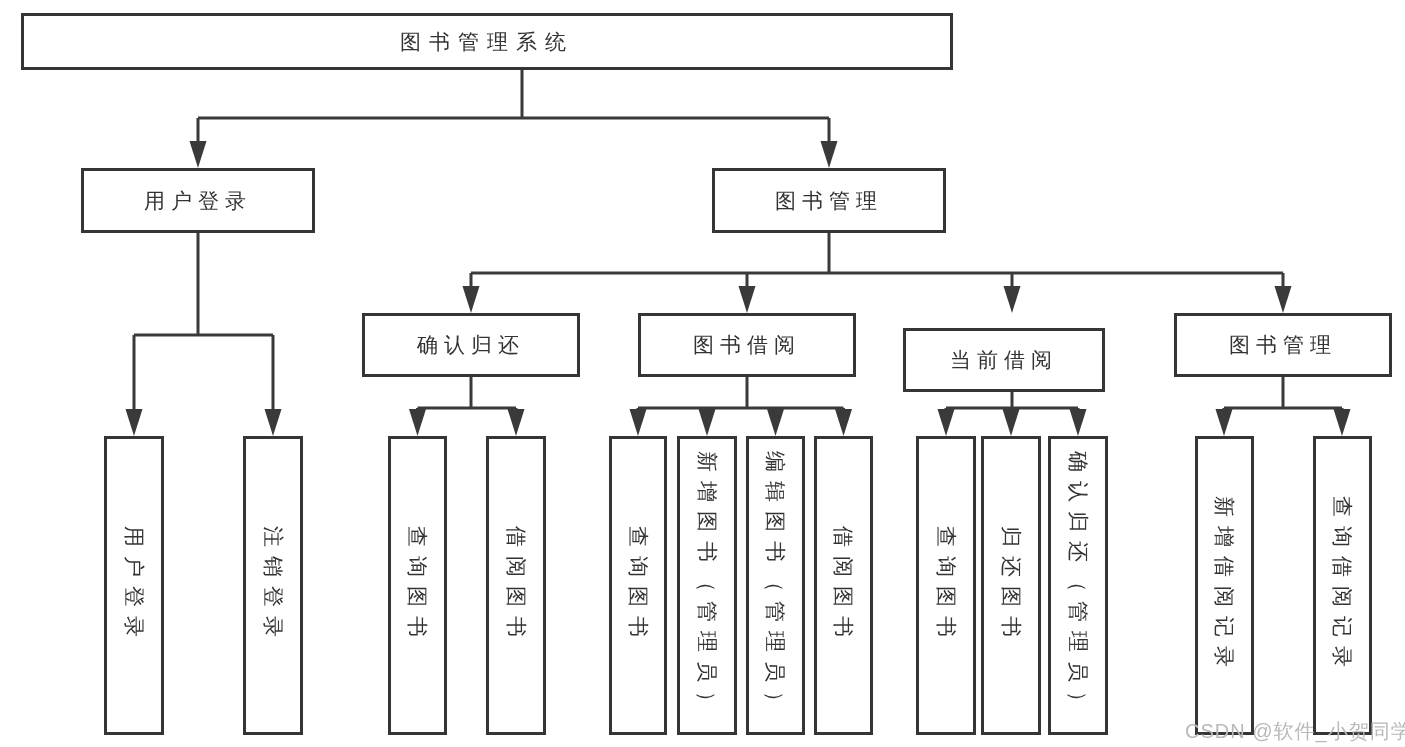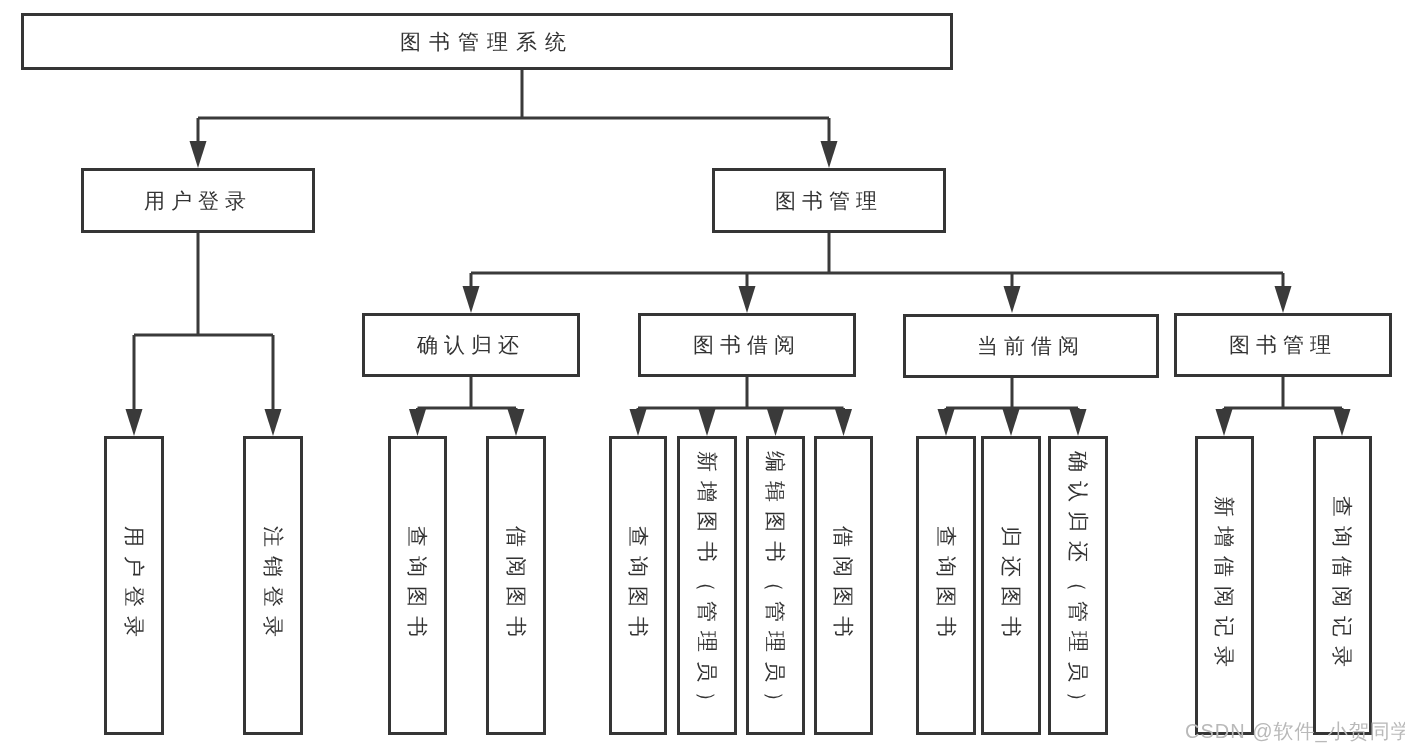--- a/index.html
+++ b/index.html
@@ -86,21 +86,21 @@
   <div class="box hbox" style="left:712px;top:168px;width:234px;height:65px">
     <span class="lbl">图书管理</span>
   </div>
 
   <div class="box hbox" style="left:362px;top:313px;width:218px;height:64px">
     <span class="lbl">确认归还</span>
   </div>
   <div class="box hbox" style="left:638px;top:313px;width:218px;height:64px">
     <span class="lbl">图书借阅</span>
   </div>
-  <div class="box hbox" style="left:903px;top:314px;width:256px;height:64px">
+  <div class="box hbox" style="left:903px;top:328px;width:202px;height:64px">
     <span class="lbl">当前借阅</span>
   </div>
   <div class="box hbox" style="left:1174px;top:313px;width:218px;height:64px">
     <span class="lbl">图书管理</span>
   </div>
 
   <div class="box vbox" style="left:104px;top:436px;width:60px;height:299px">
     <span class="lbl">用户登录</span>
   </div>
   <div class="box vbox" style="left:243px;top:436px;width:60px;height:299px">

